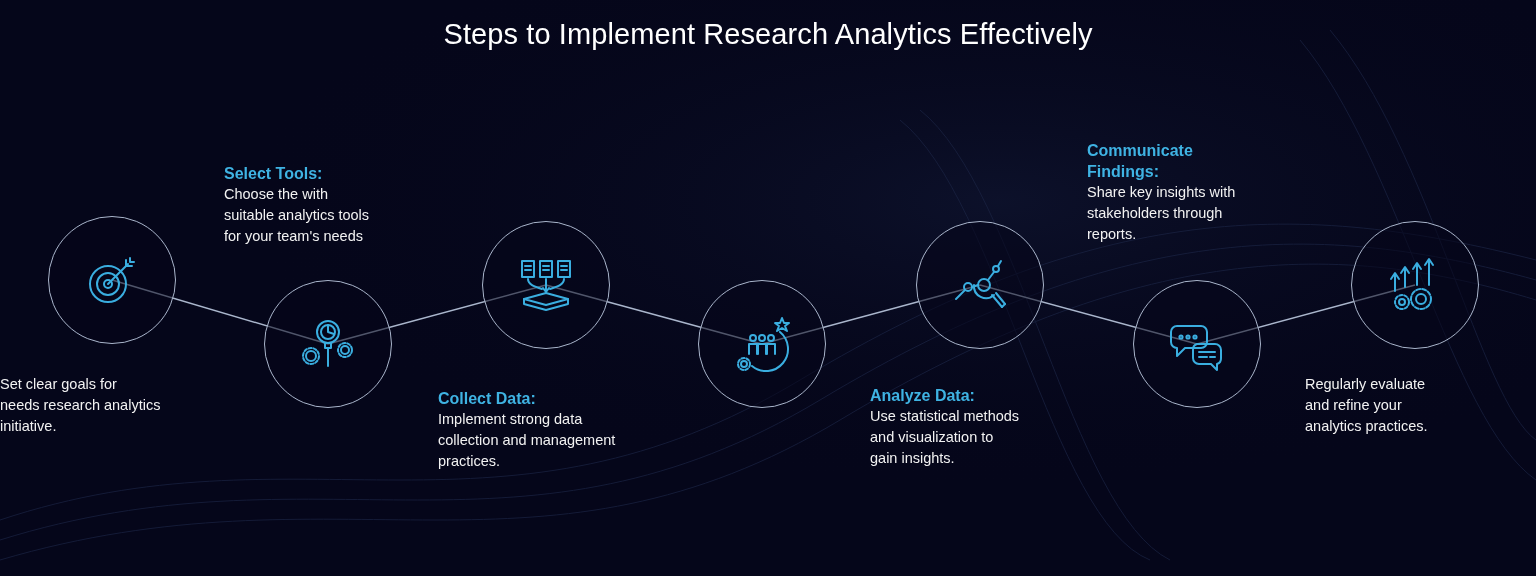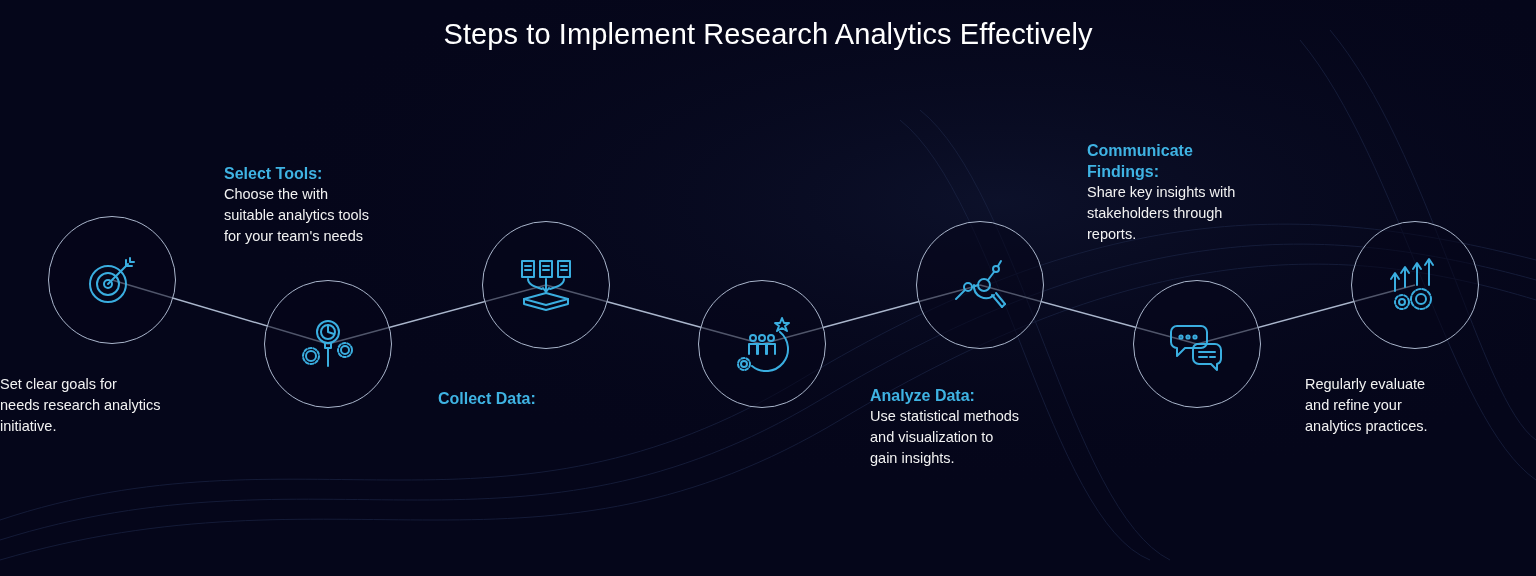--- a/index.html
+++ b/index.html
@@ -127,20 +127,23 @@
       <path d="M48 24 C 48 30, 40 32, 34 34"></path>
       <line x1="30" y1="24" x2="30" y2="36"></line>
       <path d="M27 33 L30 37 L33 33"></path>
       <path d="M8 44 L30 38 L52 44 L30 50 Z"></path>
       <path d="M8 44 L8 49 L30 55 L52 49 L52 44"></path>
     </g>
   </svg>
 </div>
 <div class="label" style="left:438px; top:374px;margin-top:14px;">
   <div class="head">Collect Data:</div>
+  <div class="desc">Implement strong data
+collection and management
+practices.</div>
 </div>
 
 <div class="node" style="left:698px; top:280px;">
   <svg viewBox="0 0 60 60">
     <g class="ic">
       <path d="M48 18 A 22 22 0 1 1 20 52"></path>
       <path d="M50 4 L52 9 L57 9 L53 12 L55 17 L50 14 L45 17 L47 12 L43 9 L48 9 Z"></path>
       <circle cx="21" cy="24" r="3"></circle>
         <circle cx="30" cy="24" r="3"></circle>
         <circle cx="39" cy="24" r="3"></circle>

